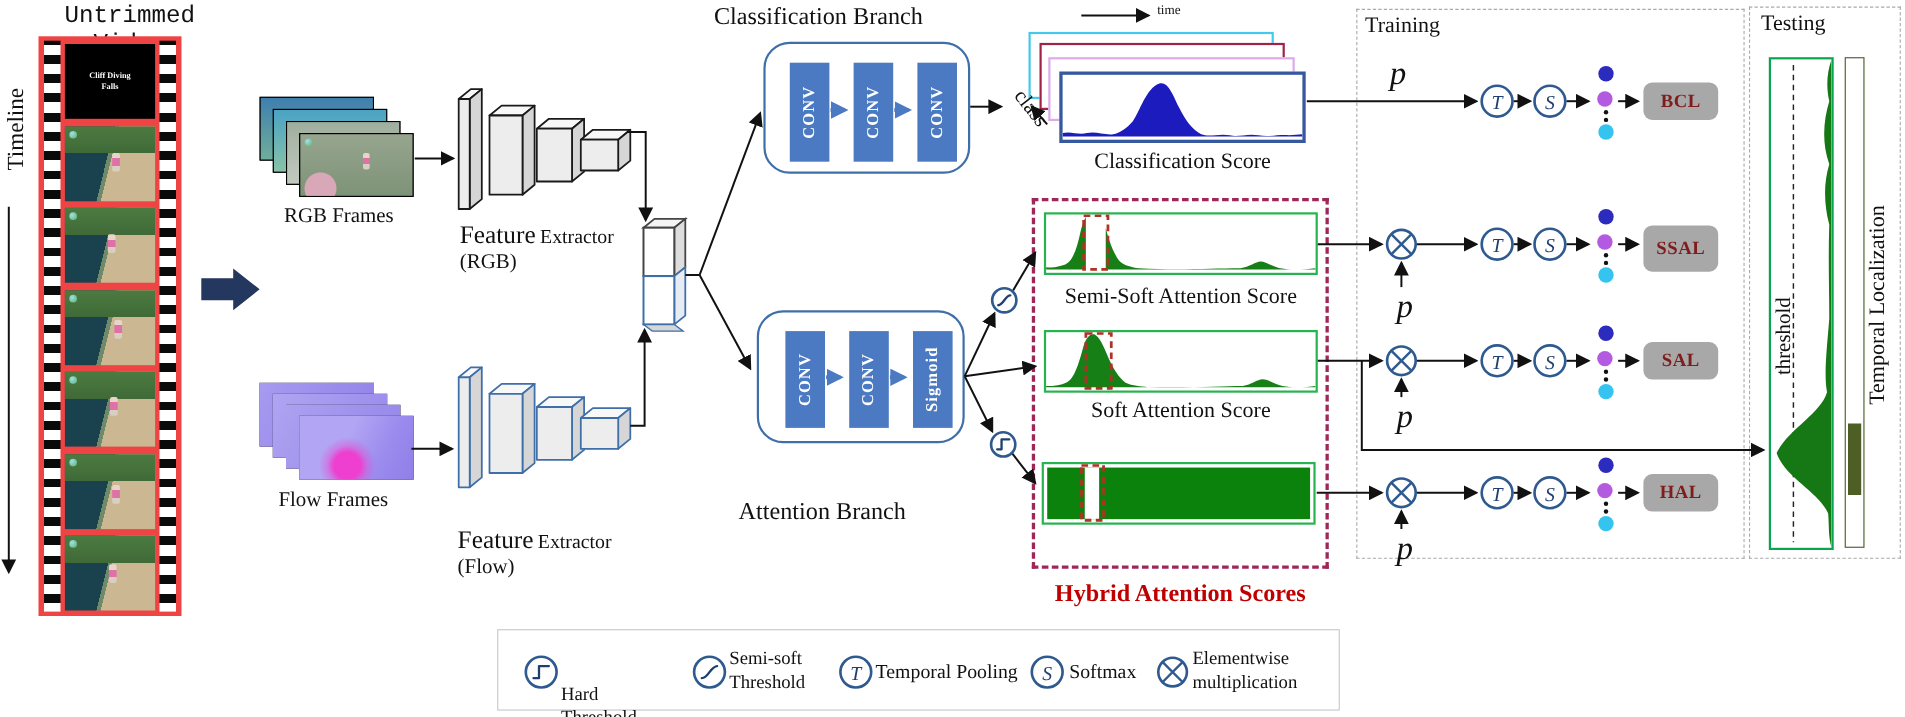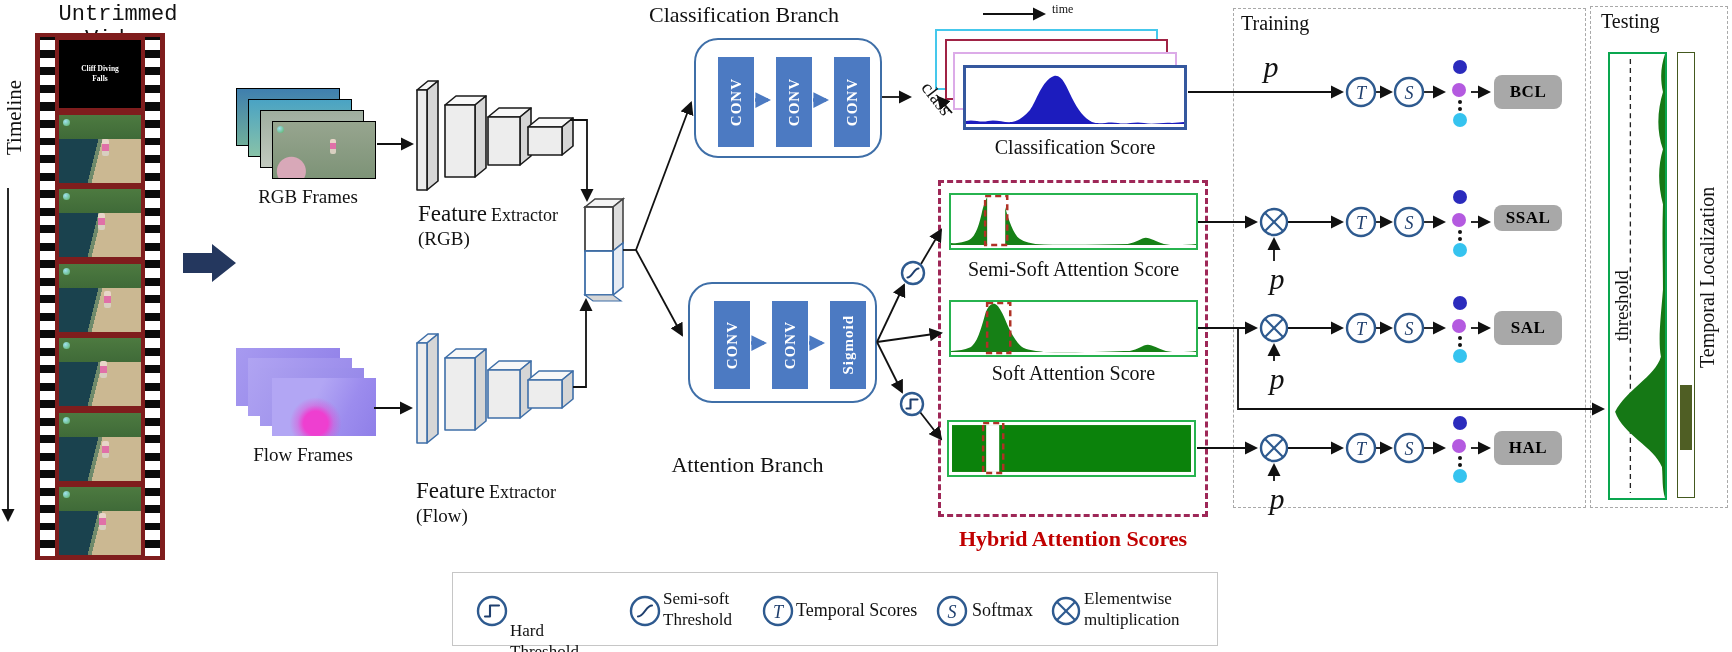--- a/index.html
+++ b/index.html
@@ -3,21 +3,21 @@
 <meta charset="utf-8">
 <style>
   html,body{margin:0;padding:0;background:#fff;}
   #stage{position:relative;width:1732px;height:652px;background:#fff;overflow:hidden;
          font-family:"Liberation Serif","DejaVu Serif",serif;color:#111;}
   #stage *{box-sizing:border-box;}
   .abs{position:absolute;}
   .ctr{text-align:center;}
   .vtext{writing-mode:vertical-rl;transform:rotate(180deg);text-align:center;}
   
-  .film{background:#7f1d1d;}
+  .film{background:#ef4444;}
   .holes{position:absolute;top:4px;bottom:4px;width:15px;
          background:repeating-linear-gradient(to bottom,#0a0a0a 0 3.5px,#ffffff 3.5px 13px,#0a0a0a 13px 17.5px);}
   .frames{position:absolute;left:24px;top:7px;width:82px;display:flex;flex-direction:column;gap:6.5px;}
   .frame{height:68px;background:#000;position:relative;overflow:hidden;}
   .scene{background:
      linear-gradient(to bottom,#4d7a40 0%,#3f6a38 36%,rgba(0,0,0,0) 36%),
      linear-gradient(104deg,#1a424e 0 46%,#6f8a6b 46% 50%,#cbb892 50% 100%);}
   .person{position:absolute;left:52%;top:36%;width:7px;height:17px;
      background:linear-gradient(#e8d5c8 0 28%,#e070a8 28% 68%,#d8cfc0 68% 100%);border-radius:2px;}
   .logo{position:absolute;left:4px;top:4px;width:7px;height:7px;border-radius:50%;
@@ -30,21 +30,21 @@
   
   .roundbox{border:2.5px solid #3f6fa8;border-radius:24px;background:#fff;}
   .blk{position:absolute;background:#4c7ac2;color:#fff;display:flex;align-items:center;justify-content:center;}
   .blk span{writing-mode:vertical-rl;transform:rotate(180deg);font-weight:bold;font-size:15px;letter-spacing:1px;}
   
   .gplot{border:2.5px solid #27b34f;background:#fff;}
   .gplot svg,.cplot svg,.tplot svg{display:block;width:100%;height:100%;}
   .cplot{border:3px solid #35589e;background:#fff;}
   .stackrect{background:#fff;}
   .dashbox{border:1.6px dashed #a9a9a9;}
-  .badge{background:#a8a8a8;border-radius:8px;color:#000000;font-weight:bold;font-size:17px;
+  .badge{background:#a8a8a8;border-radius:8px;color:#7f1d1d;font-weight:bold;font-size:17px;
      letter-spacing:.5px;display:flex;align-items:center;justify-content:center;}
   .p-label{font-style:italic;font-size:30px;text-align:center;}
   .leg2{font-size:17px;line-height:21px;}
   .leg1{font-size:18px;}
   #overlay{position:absolute;left:0;top:0;z-index:6;pointer-events:none;}
   .node{fill:#fff;stroke:#2e5a8f;stroke-width:2.4;}
   .sym{font-family:"Liberation Serif",serif;font-style:italic;font-size:18px;fill:#1f3f6e;
        text-anchor:middle;dominant-baseline:central;}
   .arr{stroke:#111;stroke-width:1.8;fill:none;}
   .barr{stroke:#4c7ac2;stroke-width:3.5;fill:none;}
@@ -208,21 +208,21 @@
   <div class="abs" style="left:1241px;top:12px;font-size:20px;">Training</div>
   <div class="abs dashbox" style="left:1590px;top:6px;width:138px;height:502px;"></div>
   <div class="abs" style="left:1601px;top:10px;font-size:20px;">Testing</div>
 
   <div class="abs p-label" style="left:1256px;top:50px;width:30px;">p</div>
   <div class="abs p-label" style="left:1262px;top:262px;width:30px;">p</div>
   <div class="abs p-label" style="left:1262px;top:362px;width:30px;">p</div>
   <div class="abs p-label" style="left:1262px;top:482px;width:30px;">p</div>
 
   <div class="abs badge" style="left:1494px;top:75px;width:68px;height:34px;">BCL</div>
-  <div class="abs badge" style="left:1494px;top:205px;width:68px;height:26px;">SSAL</div>
+  <div class="abs badge" style="left:1494px;top:205px;width:68px;height:42px;">SSAL</div>
   <div class="abs badge" style="left:1494px;top:311px;width:68px;height:34px;">SAL</div>
   <div class="abs badge" style="left:1494px;top:431px;width:68px;height:34px;">HAL</div>
 
   <div class="abs tplot" style="left:1608px;top:52px;width:59px;height:448px;border:2.5px solid #0aa64f;background:#fff;">
     <svg viewBox="0 0 54 443" preserveAspectRatio="none">
       <line x1="20" y1="5" x2="20" y2="438" stroke="#222" stroke-width="1.3" stroke-dasharray="5 4"></line>
       <path fill="#157815" d="M54,0 C50,12 49,24 52,38 C47,55 45,75 52,95 C47,112 47,130 52,150 C51,180 52,210 52,235 C50,262 47,285 50,302 C44,322 16,335 5,357 C13,380 43,392 51,412 C52,424 51,432 54,443 Z"></path>
     </svg>
   </div>
   <div class="abs vtext" style="left:1611px;top:256px;width:26px;height:100px;font-size:19px;background:transparent;">threshold</div>
@@ -232,21 +232,21 @@
 
   <div class="abs" style="left:452px;top:572px;width:766px;height:74px;border:1.5px solid #c6c6c6;background:#fff;"></div>
   <div class="abs leg2" style="left:510px;top:620px;">
     <div>Hard</div>
     <div>Threshold</div>
   </div>
   <div class="abs leg2" style="left:663px;top:588px;">
     <div>Semi-soft</div>
     <div>Threshold</div>
   </div>
-  <div class="abs leg1" style="left:796px;top:600px;">Temporal Scores</div>
+  <div class="abs leg1" style="left:796px;top:600px;">Temporal Pooling</div>
   <div class="abs leg1" style="left:972px;top:600px;">Softmax</div>
   <div class="abs leg2" style="left:1084px;top:588px;">
     <div>Elementwise</div>
     <div>multiplication</div>
   </div>
 
   <svg id="overlay" width="1732" height="652" viewBox="0 0 1732 652">
     <defs>
       <marker id="ah" viewBox="0 0 10 10" refX="8.5" refY="5" markerWidth="7.5" markerHeight="7.5" orient="auto-start-reverse">
         <path d="M0,0 L10,5 L0,10 z" fill="#111"></path>

